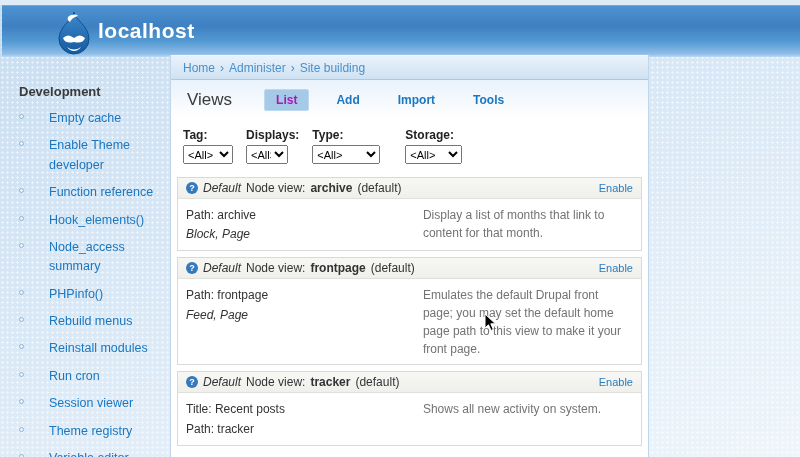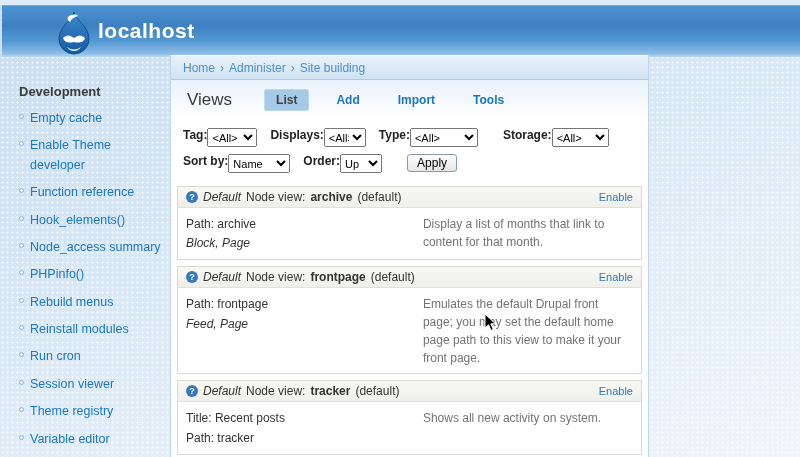--- a/index.html
+++ b/index.html
@@ -18,46 +18,46 @@
     position:absolute; top:5px; left:2px; right:0; height:52px;
     background:linear-gradient(180deg,#4d92d1 0%, #3e80c1 40%, #549ad3 70%, #8fbde8 94%, #bcd9f1 100%);
     border-top:1px solid #71a9da;
   }
   .logo { position:absolute; left:52px; top:5px; width:40px; height:44px; }
   .site-name { position:absolute; left:96px; top:13px; color:#fff; font-size:21px; font-weight:bold; letter-spacing:.5px;text-align:right; }
   
   .sidebar { position:absolute; left:19px; top:80px; width:150px; }
   .side-title { font-size:13px; font-weight:bold; color:#3a3a3a; margin:4px 0 10px 0; }
   .side-list { list-style:none; }
-  .side-item { display:flex; gap:6px; margin-bottom:8px; cursor:pointer; }
+  .side-item { display:flex; gap:25px; margin-bottom:8px; cursor:pointer; }
   .side-item a { color:#1a77c0; text-decoration:none; font-size:12.5px; line-height:1.55; }
   .b-circle { flex:none; width:5px; height:5px; border:1px solid #8fb6d9; border-radius:50%; background:#eaf3fb; margin-top:5px; }
   
   .panel {
     position:absolute; left:170px; top:55px; width:479px; height:402px;
     background:#fff; border-left:1px solid #c2d6ea; border-right:1px solid #c2d6ea;
   }
   .breadcrumb {
     padding:5px 12px 4px; font-size:12px; color:#4a90cc;
     background:linear-gradient(180deg,#e9f2fb 0%, #cfe2f3 100%);
     border-top:1px solid #f2f8fd; border-bottom:1px solid #a9c9e5;
   }
   .breadcrumb a { color:#4a90cc; text-decoration:none; }
   .crumb-sep { margin:0 5px; }
   .tabrow {
     display:flex; align-items:center; padding:9px 16px 7px;
     background:linear-gradient(180deg,#e9f2fb 0%, #ffffff 100%);
   }
   .page-title { font-size:17px; color:#3a3a3a; margin-right:32px; }
   .tab { font-size:12px; font-weight:bold; color:#1a77c0; text-decoration:none; padding:3px 11px; margin-right:16px; border-radius:2px; cursor:pointer; }
-  .tab.active { background:#a6c9e8; border:1px solid #bdd9ef; color:#404040; }
+  .tab.active { background:#a6c9e8; border:1px solid #bdd9ef; color:#a21caf; }
   
   .filters { padding:10px 12px 2px; }
   .filter-row { display:flex; align-items:flex-end; margin-bottom:7px; }
-  .fgroup { display:flex; margin-right:13px; }
+  .fgroup { display:flex; flex-direction:column; margin-right:13px; }
   .fgroup label { font-size:12px; font-weight:bold; color:#222; margin-bottom:3px; }
   .fgroup select { font-size:11px; height:19px; font-family:Liberation Sans, sans-serif; }
   .w-tag{width:50px} .w-displays{width:42px} .w-type{width:68px} .w-storage{width:57px}
   .w-sort{width:62px} .w-order{width:42px}
   .apply-btn {
     font-size:12px; padding:1px 9px; margin-left:12px; margin-bottom:1px;
     background:linear-gradient(180deg,#fdfdfd,#e6e6e6); border:1px solid #8a9aa8; border-radius:3px; cursor:pointer;
     font-family:"Liberation Sans",sans-serif;
   }
   
@@ -184,31 +184,20 @@
       </div>
       <div class="fgroup">
         <label>Type:</label>
         <select class="w-type"><option>&lt;All&gt;</option></select>
       </div>
       <div class="fgroup" style="margin-left:12px">
         <label>Storage:</label>
         <select class="w-storage"><option>&lt;All&gt;</option></select>
       </div>
     </div>
-    <div class="filter-row">
-      <div class="fgroup">
-        <label>Sort by:</label>
-        <select class="w-sort"><option>Name</option></select>
-      </div>
-      <div class="fgroup">
-        <label>Order:</label>
-        <select class="w-order"><option>Up</option></select>
-      </div>
-      <button class="apply-btn">Apply</button>
-    </div>
   </div>
 
   <div class="views">
 
     <div class="vbox">
       <div class="vhead">
         <span class="help-icon">?</span>
         <span class="v-badge">Default</span>
         <span>Node view:</span>
         <span class="v-name">archive</span>

